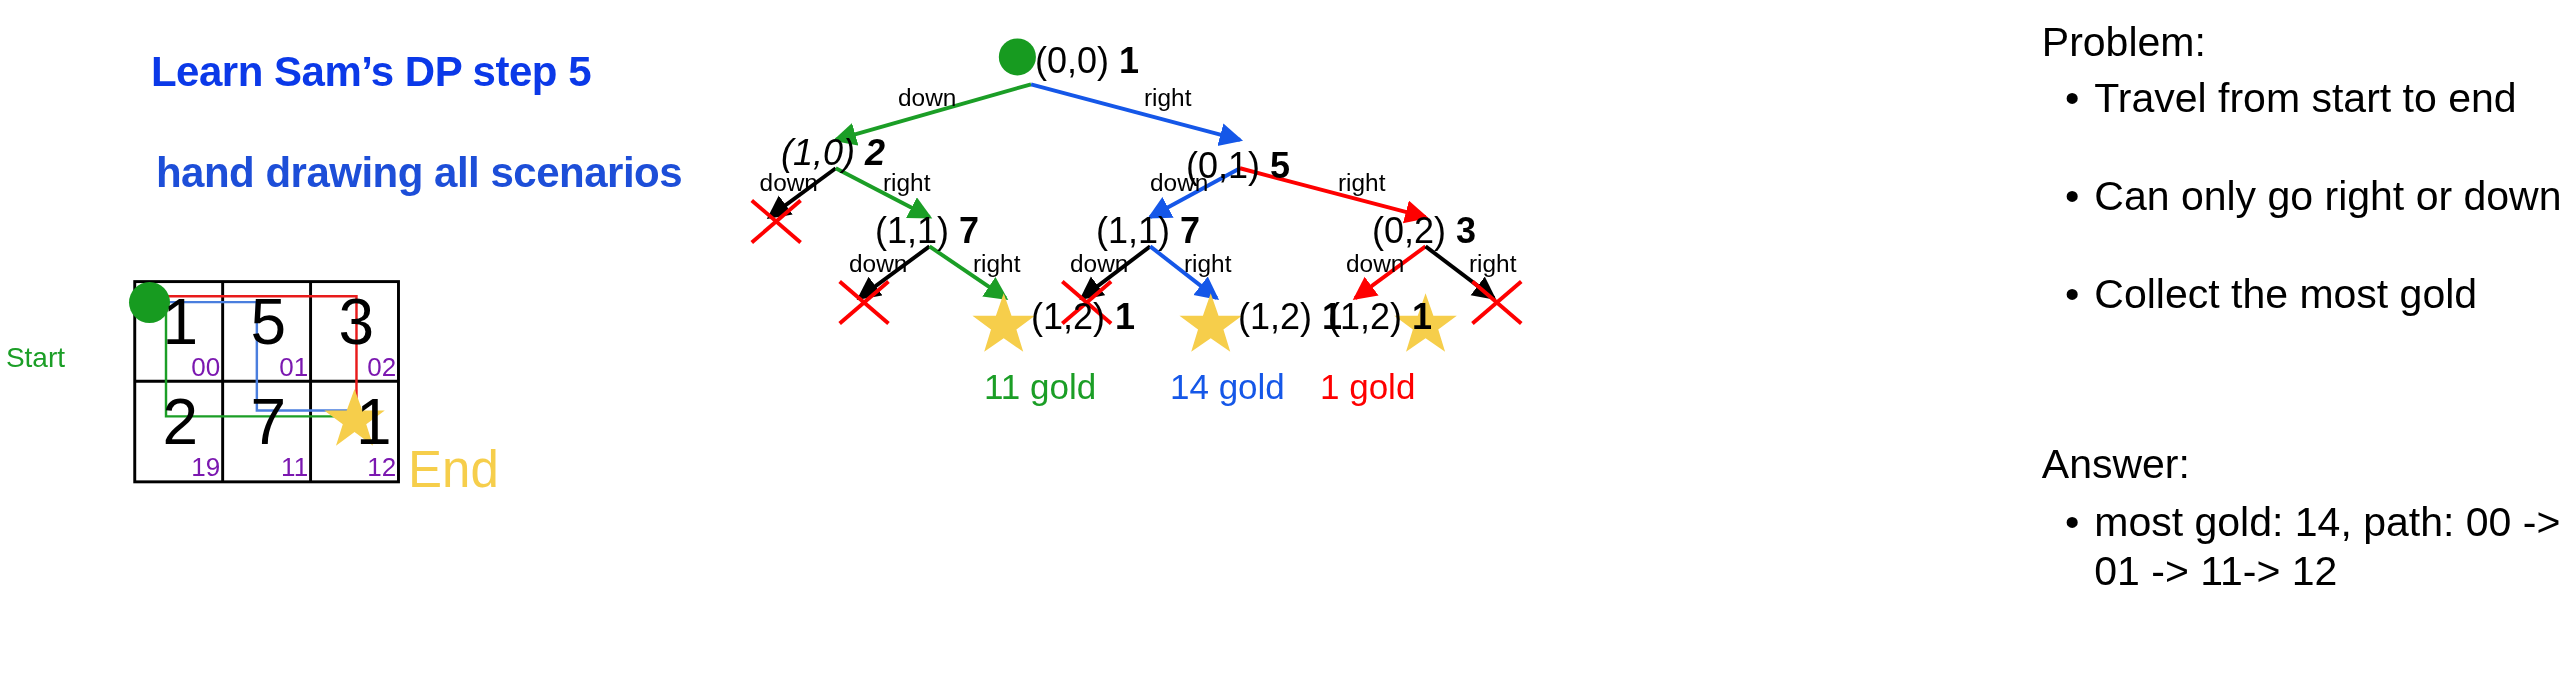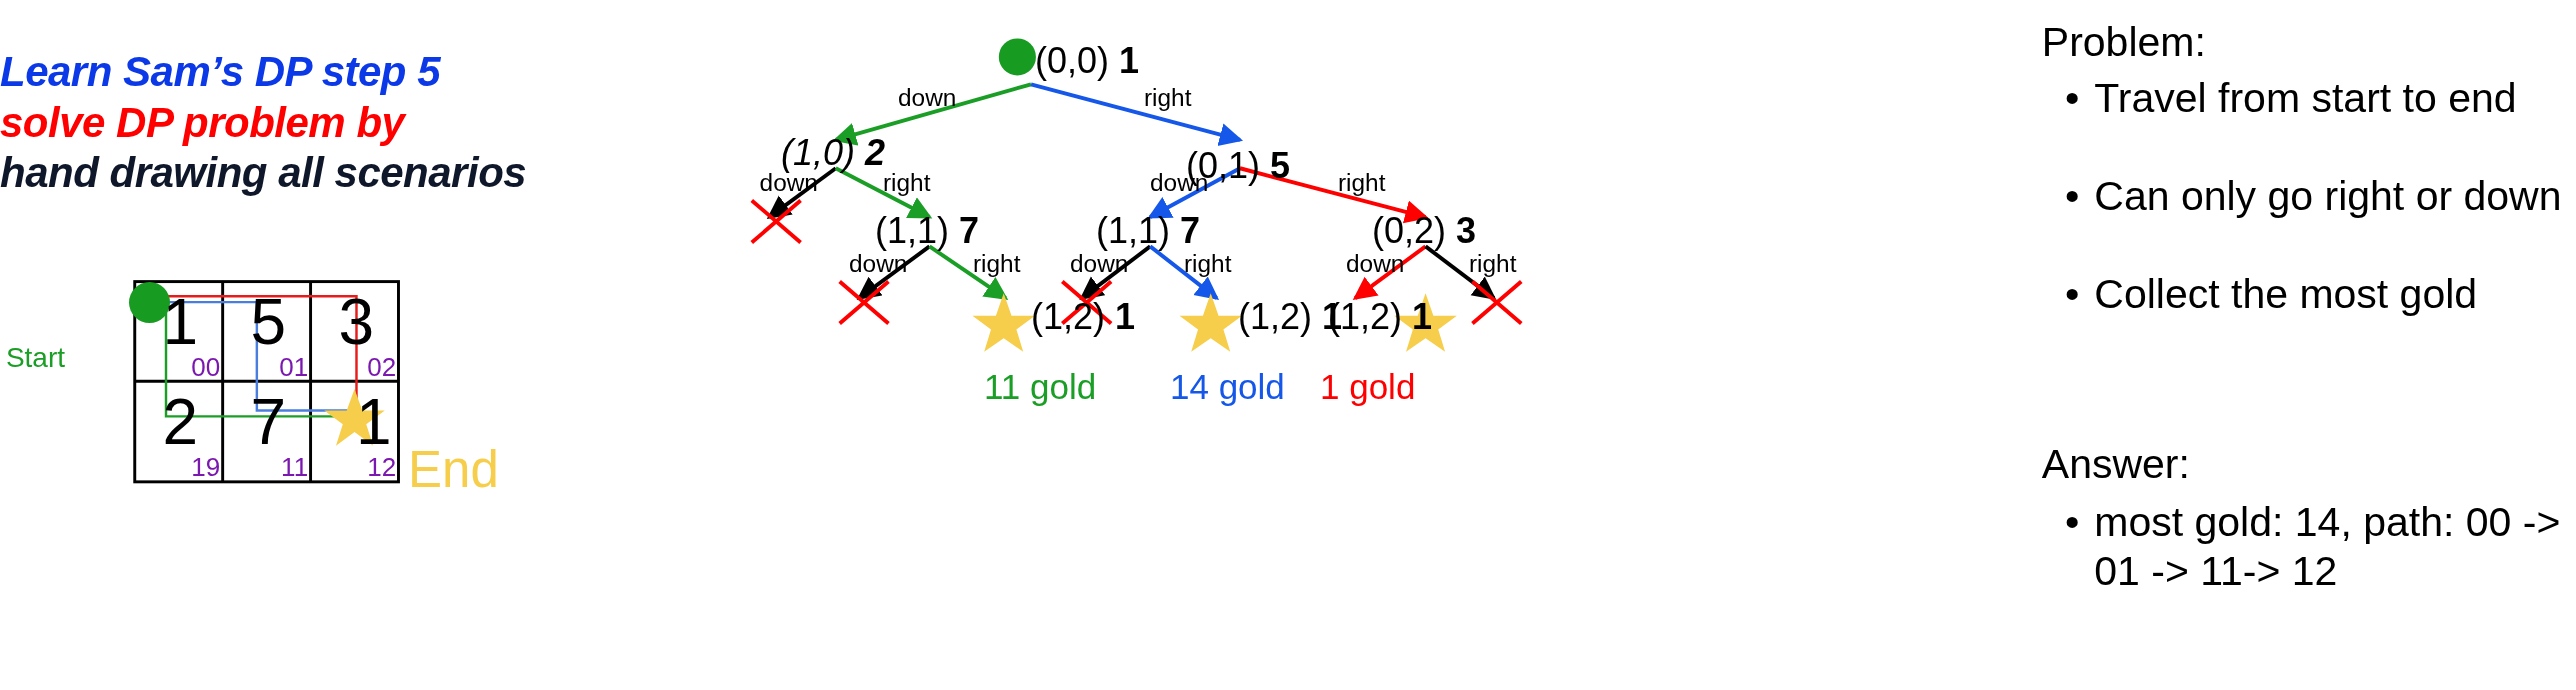--- a/index.html
+++ b/index.html
@@ -20,30 +20,30 @@
   #left-panel {
     position: absolute;
     left: 0;
     top: 0;
     width: 742px;
     height: 691px;
   }
   .title-line {
     position: absolute;
     width: 742px;
+    text-align: center;
     font-weight: bold;
     font-size: 42px;
     line-height: 1.0;
     letter-spacing: -0.5px;
     white-space: nowrap;
-    font-style: italic;
   }
   #title-line-1 { top: 51px; color: #0b39e8; }
   #title-line-2 { top: 102px; color: #fe0000; }
-  #title-line-3 { top: 152px; color: #0f172a; }
+  #title-line-3 { top: 152px; color: #1d4ed8; padding-left: 48px; }
 
   
   #grid-wrap {
     position: absolute;
     left: 135px;
     top: 282px;
     width: 264px;
     height: 200px;
   }
   #grid-svg { position: absolute; left: -137px; top: -17.6px; overflow: visible; }
@@ -158,21 +158,20 @@
     line-height: 49px;
   }
   .rp-bullet .txt { flex: 1 1 auto; }
 </style>
 </head>
 <body>
 
 <div id="left-panel">
 
   <div class="title-line" id="title-line-1">Learn Sam’s DP step 5</div>
-  <div class="title-line" id="title-line-2">solve DP problem by</div>
   <div class="title-line" id="title-line-3">hand drawing all scenarios</div>
 
   <div id="start-label">Start</div>
   <div id="end-label">End</div>
 
   <div id="grid-wrap">
 
     <svg id="grid-svg" width="547" height="254" viewBox="0 0 560 260">
 
       <g stroke="#000000" stroke-width="3" fill="none">

